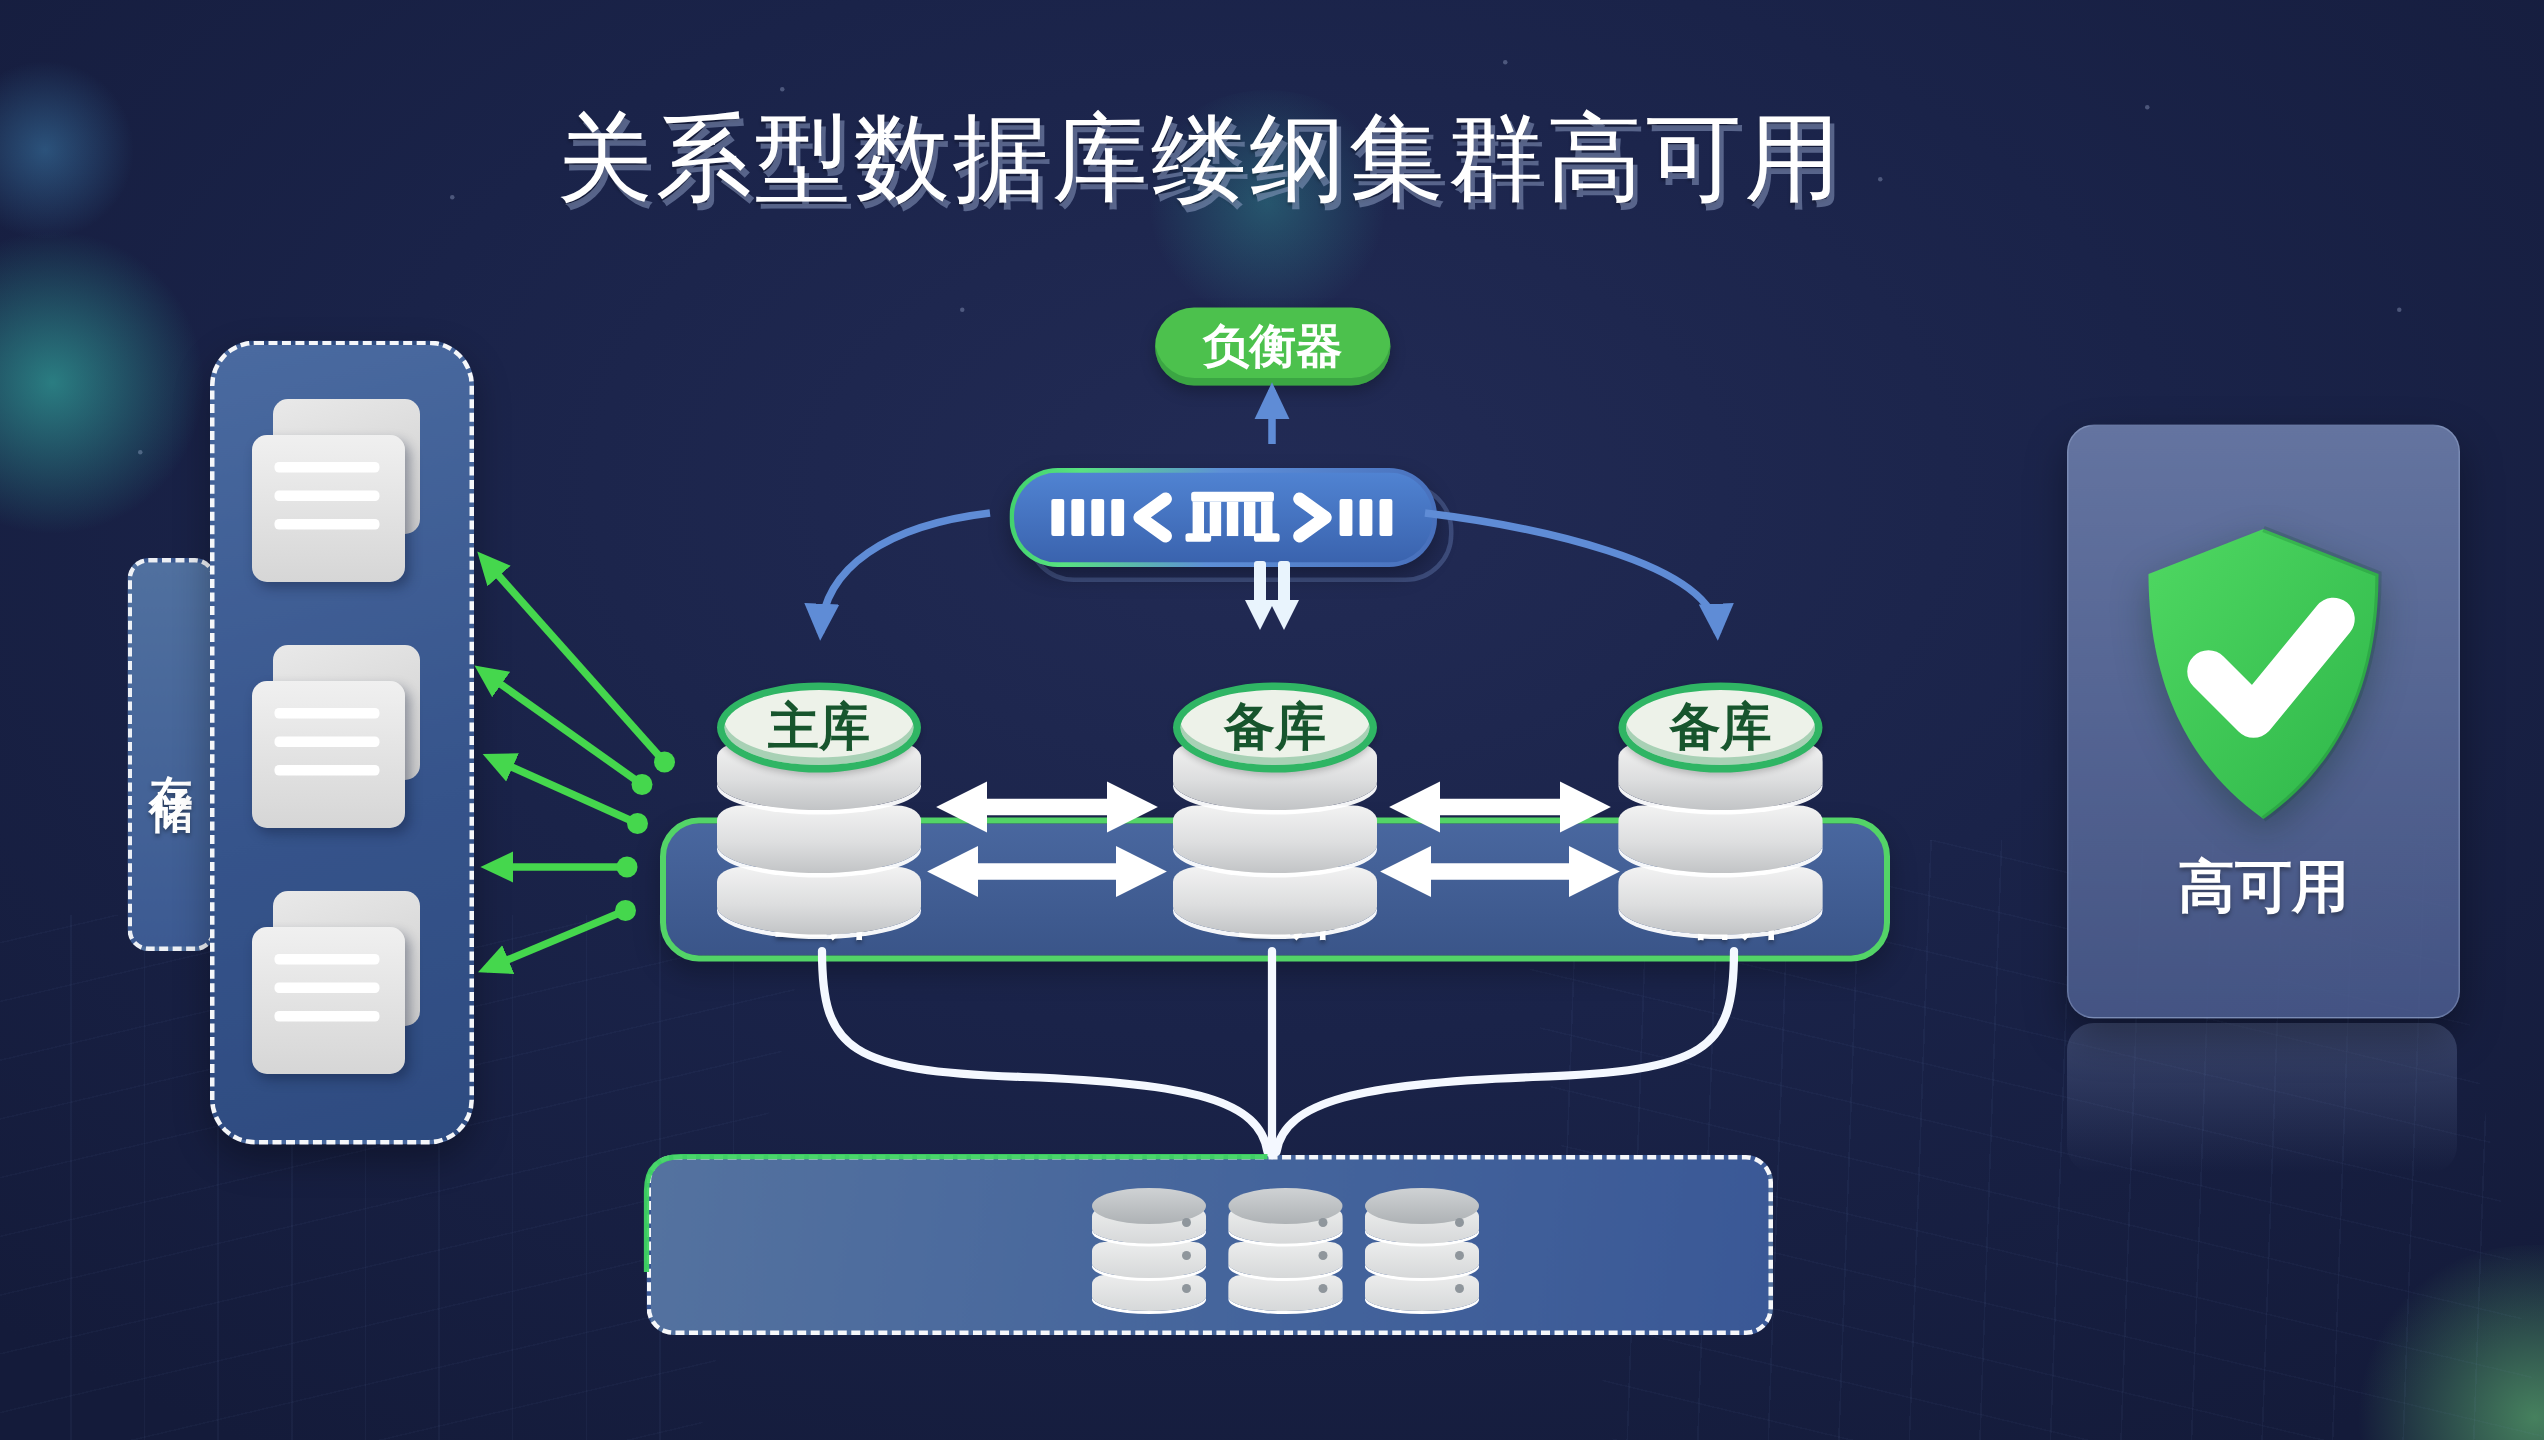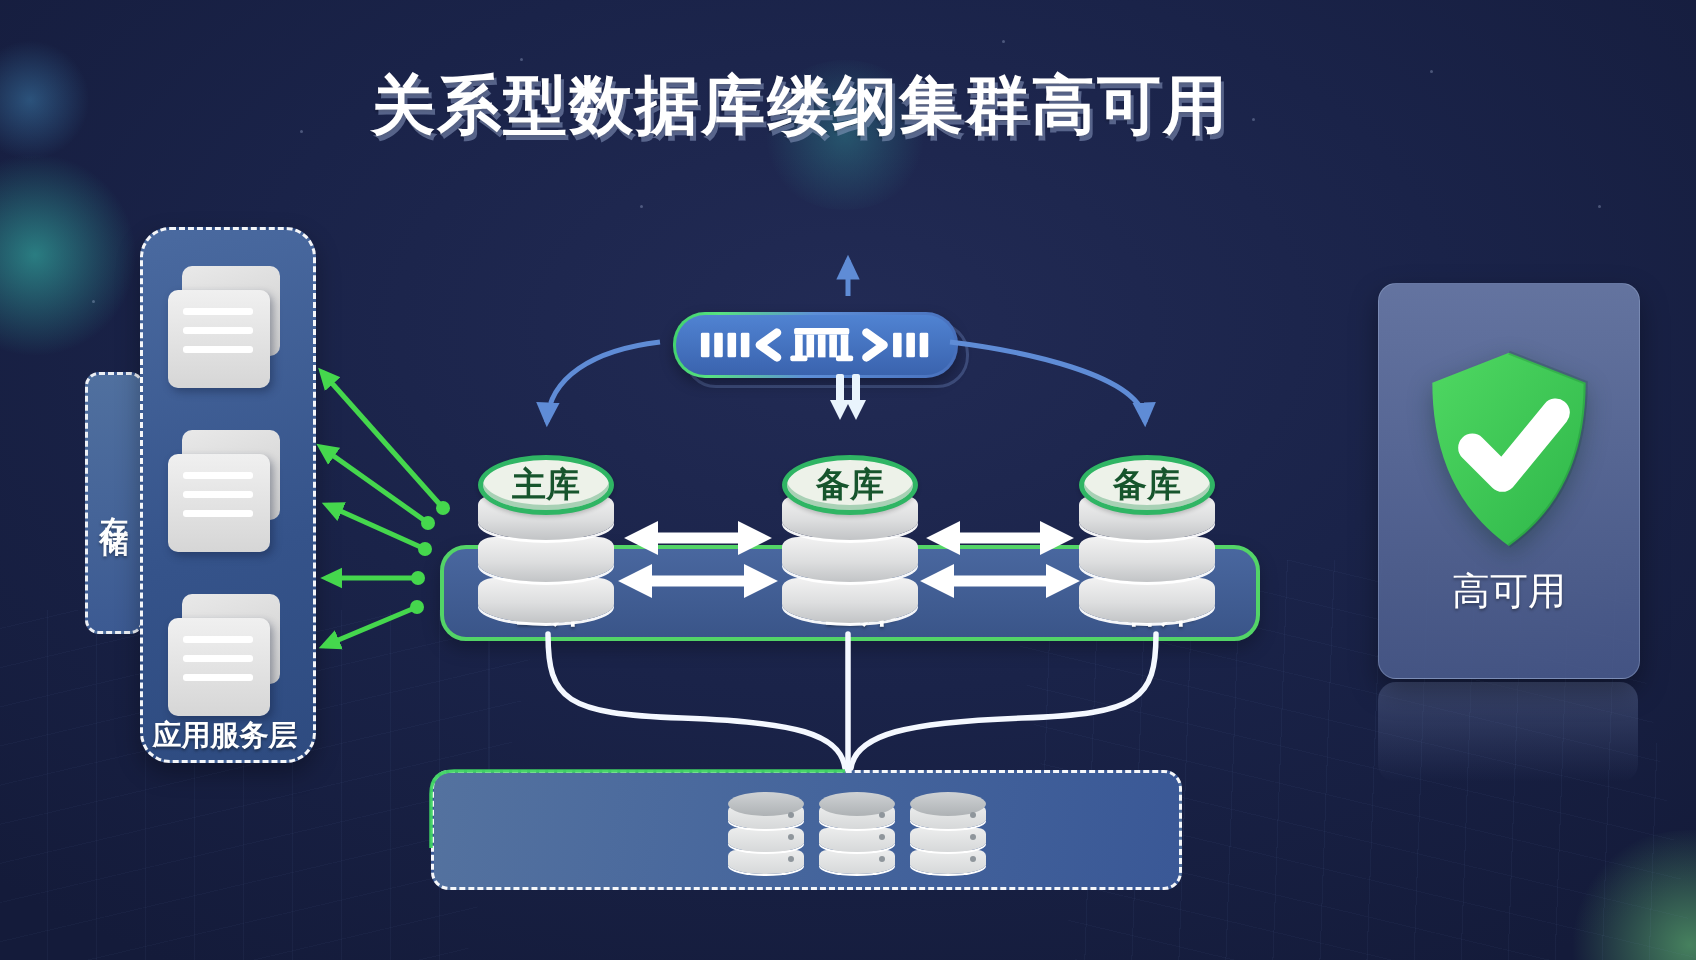--- a/index.html
+++ b/index.html
@@ -26,21 +26,21 @@
       repeating-linear-gradient(-14deg,rgba(130,160,220,.08) 0 1px,transparent 1px 40px);}
   .mesh-right{left:1040px;top:560px;width:620px;height:400px;transform:skewX(10deg);
     background:
       repeating-linear-gradient(102deg,rgba(130,160,220,.10) 0 1px,transparent 1px 46px),
       repeating-linear-gradient(14deg,rgba(130,160,220,.08) 0 1px,transparent 1px 38px);}
   .dot{position:absolute;width:3px;height:3px;border-radius:50%;background:#cfe0ff;opacity:.28;}
 
   
   .title{
     position:absolute;left:800px;top:62px;transform:translateX(-50%);
-    margin:0;white-space:nowrap;color:#ffffff;font-size:64px;font-weight:700;letter-spacing:2px;
+    margin:0;white-space:nowrap;color:#ffffff;font-size:64px;font-weight:400;letter-spacing:2px;
     text-shadow:3px 5px 0 rgba(148,164,202,.50), 0 2px 2px rgba(0,0,0,.25);
   }
 
   
   .lb-pill{
     position:absolute;left:770px;top:205px;width:157px;height:52px;border-radius:27px;
     background:#4cc14d;box-shadow:inset 0 -5px 0 rgba(28,118,48,.35), 0 4px 10px rgba(0,0,0,.25);
     display:flex;align-items:center;justify-content:center;
     color:#ffffff;font-size:31px;font-weight:700;z-index:3;
   }
@@ -129,21 +129,21 @@
     color:#ffffff;font-size:29px;font-weight:700;text-shadow:0 2px 3px rgba(0,0,0,.4);z-index:3;}
 
   
   .ha-card{
     position:absolute;left:1378px;top:283px;width:260px;height:394px;border-radius:18px;
     background:linear-gradient(180deg,rgba(110,127,172,.88) 0%,rgba(74,91,140,.88) 100%);
     border:1px solid rgba(170,185,220,.35);box-shadow:0 12px 28px rgba(0,0,0,.35);
     display:flex;flex-direction:column;align-items:center;z-index:2;
   }
   .ha-card svg{margin-top:58px;filter:drop-shadow(0 8px 12px rgba(10,40,25,.35));}
-  .ha-title{margin-top:6px;color:#ffffff;font-size:38px;font-weight:400;text-shadow:0 2px 3px rgba(0,0,0,.35);}
+  .ha-title{margin-top:6px;color:#ffffff;font-size:38px;font-weight:700;text-shadow:0 2px 3px rgba(0,0,0,.35);}
   .ha-reflection{position:absolute;left:1378px;top:682px;width:260px;height:100px;border-radius:18px;
     background:linear-gradient(180deg,rgba(100,116,160,.45),rgba(100,116,160,0));z-index:1;}
   .ha-subtitle{position:absolute;left:1338px;top:690px;width:340px;text-align:center;z-index:2;
     color:#ffffff;font-size:33px;font-weight:700;line-height:40px;text-shadow:0 2px 3px rgba(0,0,0,.4);}
 
   
   .overlay{position:absolute;left:0;top:0;width:1696px;height:960px;z-index:5;pointer-events:none;}
 </style>
 </head>
 <body>
@@ -160,20 +160,23 @@
   <div class="dot" style="left:520px;top:58px"></div>
   <div class="dot" style="left:1002px;top:40px"></div>
   <div class="dot" style="left:1252px;top:118px"></div>
   <div class="dot" style="left:1430px;top:70px"></div>
   <div class="dot" style="left:640px;top:205px"></div>
   <div class="dot" style="left:92px;top:300px"></div>
   <div class="dot" style="left:1598px;top:205px"></div>
 
   <h1 class="title">关系型数据库缕纲集群高可用</h1>
 
+  <div class="lb-pill">
+    <span>负衡器</span>
+  </div>
 
   <div class="bar-ghost"></div>
   <div class="bar">
     <svg viewBox="0 0 246 44" width="234" height="42">
       <g fill="#ffffff">
         <rect x="2" y="9" width="9" height="26" rx="1.5"></rect>
           <rect x="16" y="9" width="9" height="26" rx="1.5"></rect>
         <rect x="30" y="9" width="9" height="26" rx="1.5"></rect>
           <rect x="44" y="9" width="9" height="26" rx="1.5"></rect>
       </g>
@@ -281,21 +284,20 @@
     </div>
   </div>
   <div class="doc-stack ds3">
     <div class="page-back"></div>
     <div class="page-front">
       <div class="ln" style="top:18px"></div>
       <div class="ln" style="top:37px"></div>
       <div class="ln" style="top:56px"></div>
     </div>
   </div>
-  <div class="app-label">应用服务层</div>
 
   <div class="ha-reflection"></div>
   <div class="ha-card">
     <svg viewBox="0 0 120 130" width="200" height="218">
       <defs>
         <linearGradient id="shG" x1="0" y1="0" x2="1" y2="1">
           <stop offset="0" stop-color="#4fd862"></stop>
             <stop offset="1" stop-color="#2eb649"></stop>
         </linearGradient>
       </defs>

